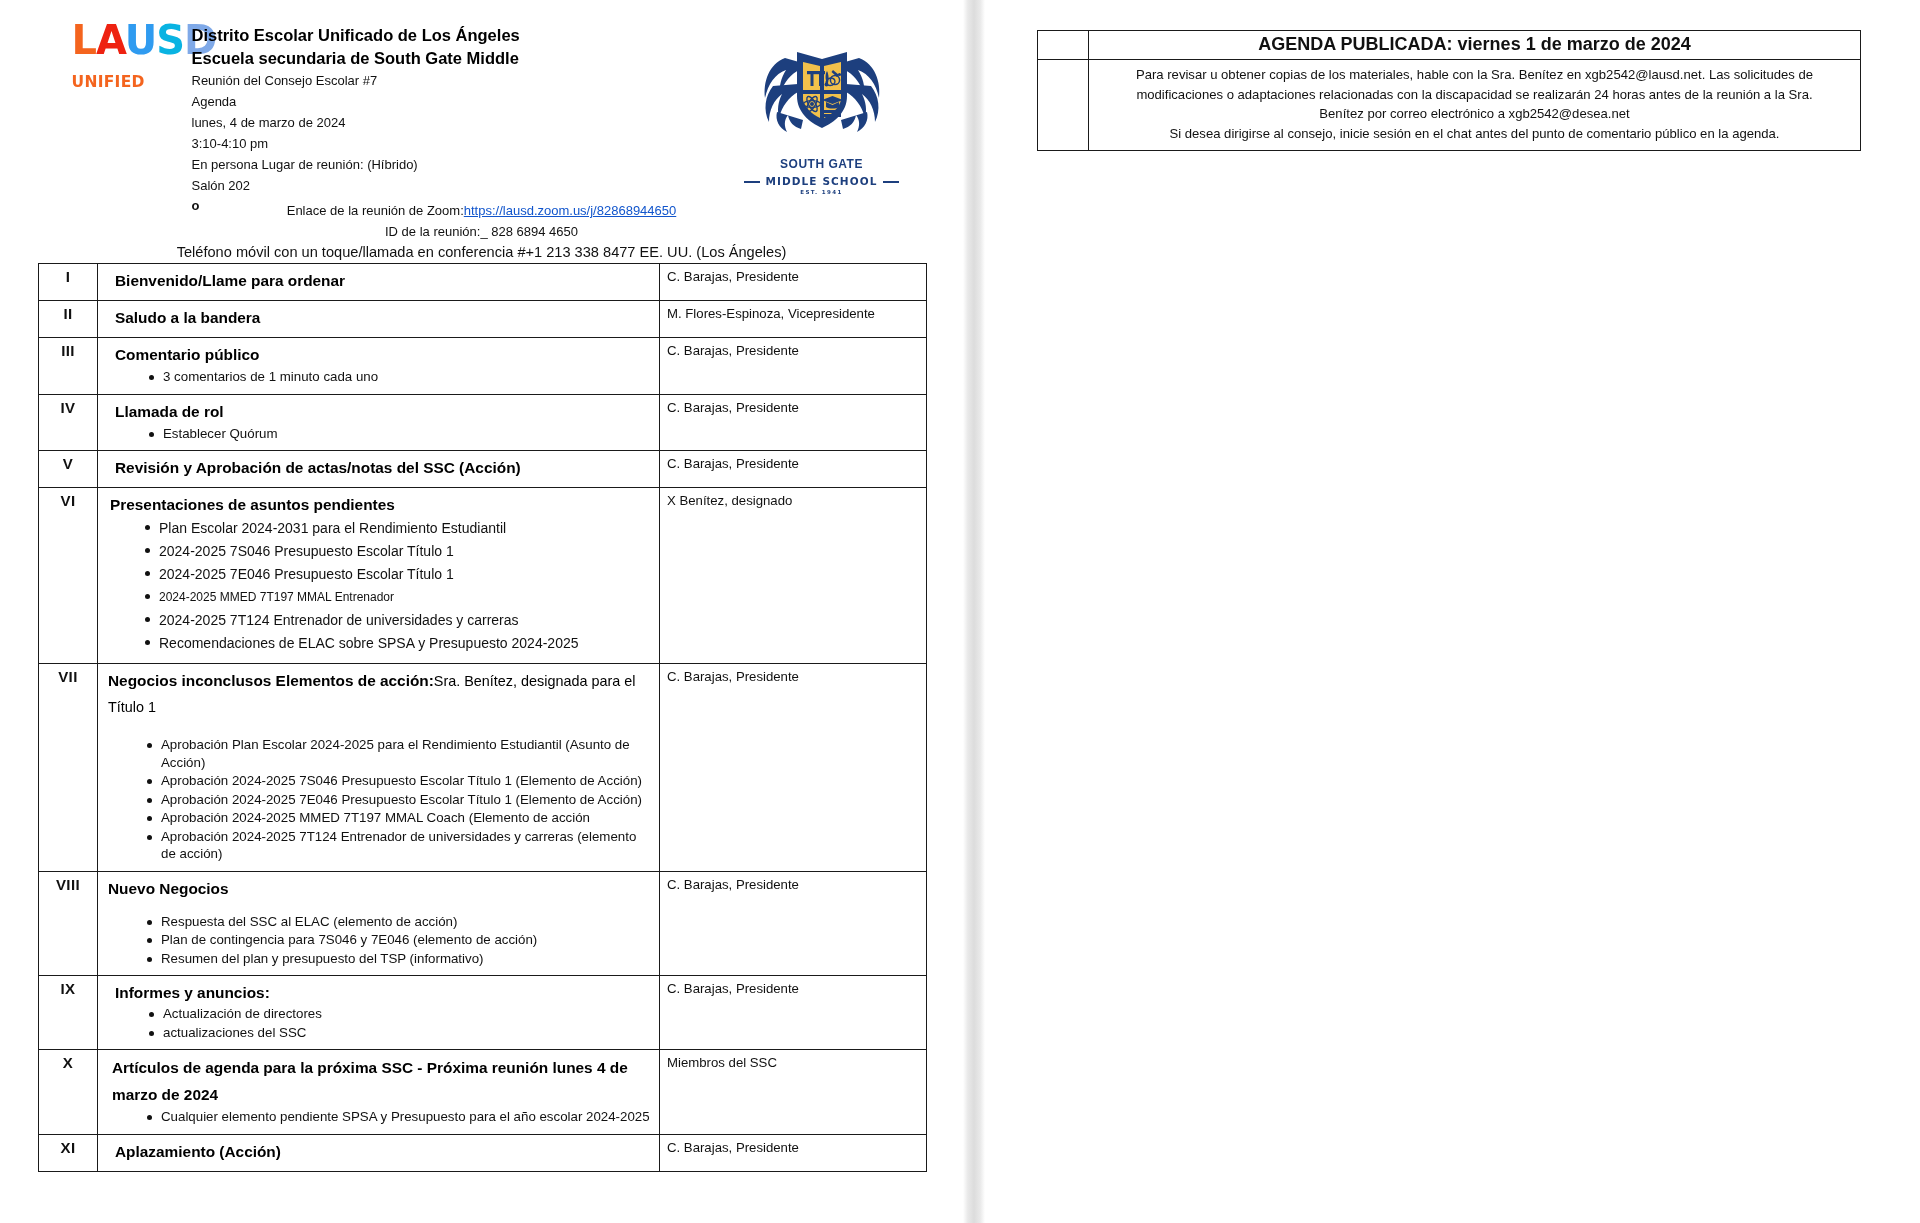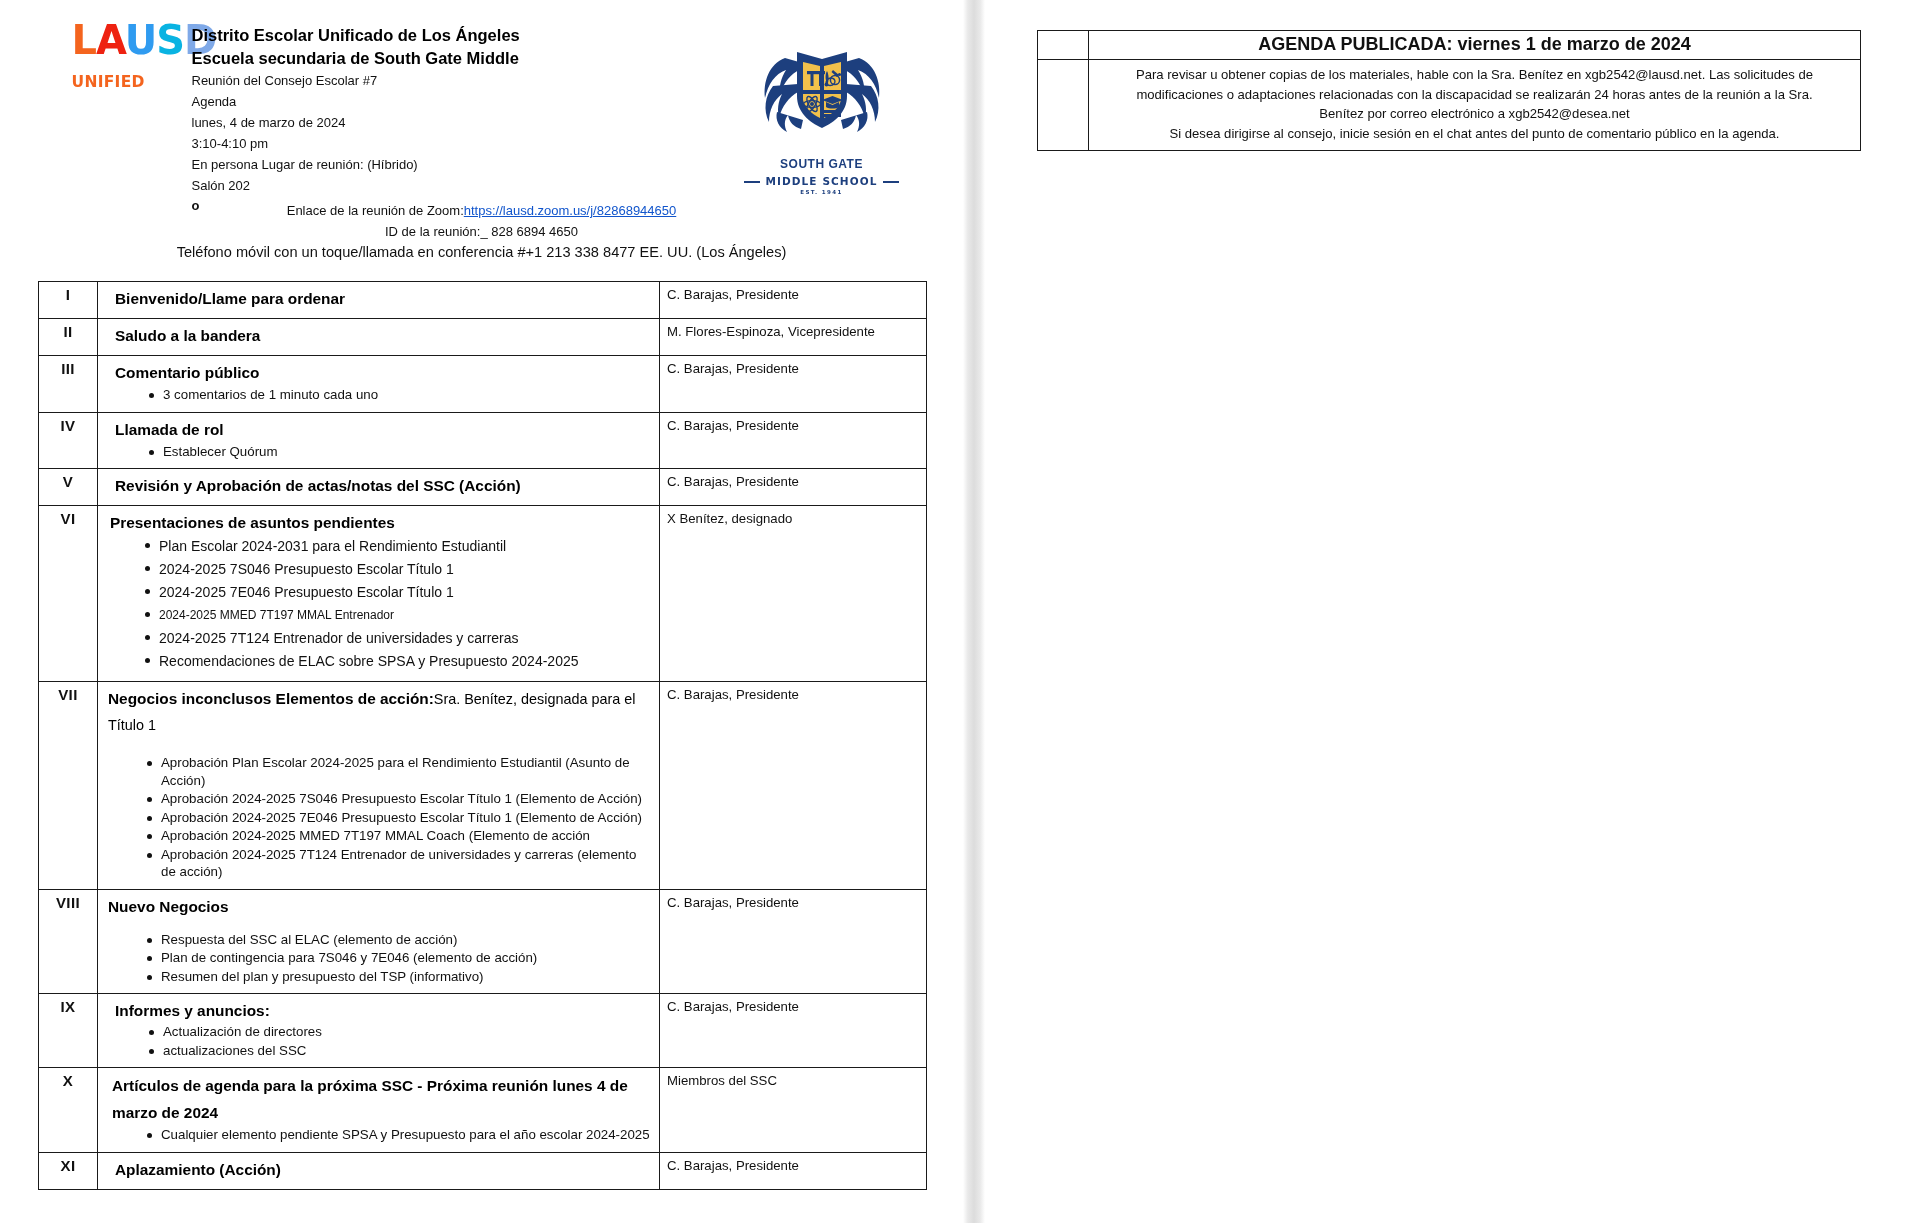--- a/index.html
+++ b/index.html
@@ -335,21 +335,21 @@
         <div class="crest-name">SOUTH GATE</div>
         <div class="crest-sub-wrap">
           <span class="crest-rule"></span>
           <span class="crest-sub">MIDDLE SCHOOL</span>
           <span class="crest-rule"></span>
         </div>
         <div class="crest-est">EST. 1941</div>
       </div>
     </div>
 
-    <div style="width:900px;margin:-58px auto 18px auto;text-align:center;">
+    <div style="width:900px;margin:-58px auto 0 auto;text-align:center;">
       <div class="hdr-n">
         <span>Enlace de la reunión de Zoom:</span><a class="zoom-link" href="#">https://lausd.zoom.us/j/82868944650</a>
       </div>
       <div class="hdr-n">ID de la reunión:_ 828 6894 4650</div>
       <div class="hdr-wide">Teléfono móvil con un toque/llamada en conferencia #+1 213 338 8477 EE. UU. (Los Ángeles)</div>
     </div>
 
     <table class="agenda">
       <tbody>
         <tr>

